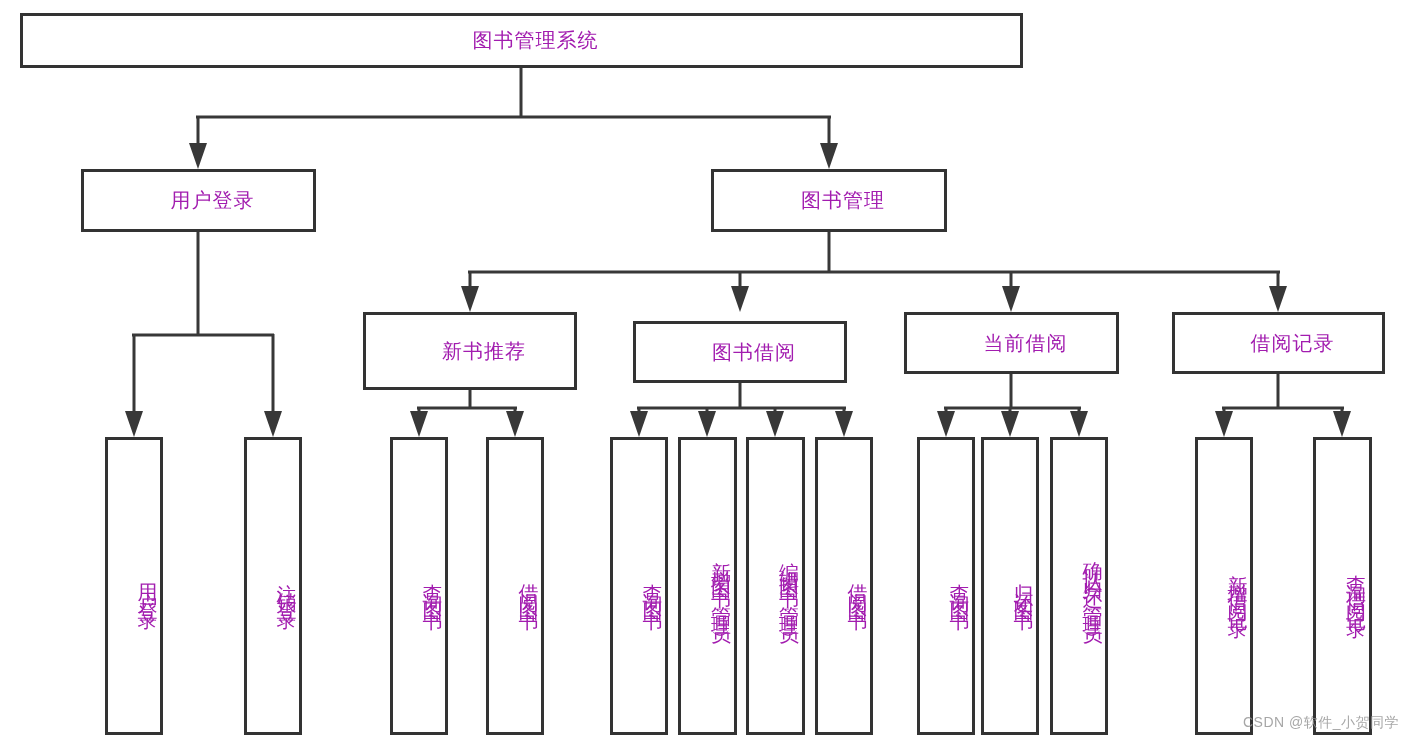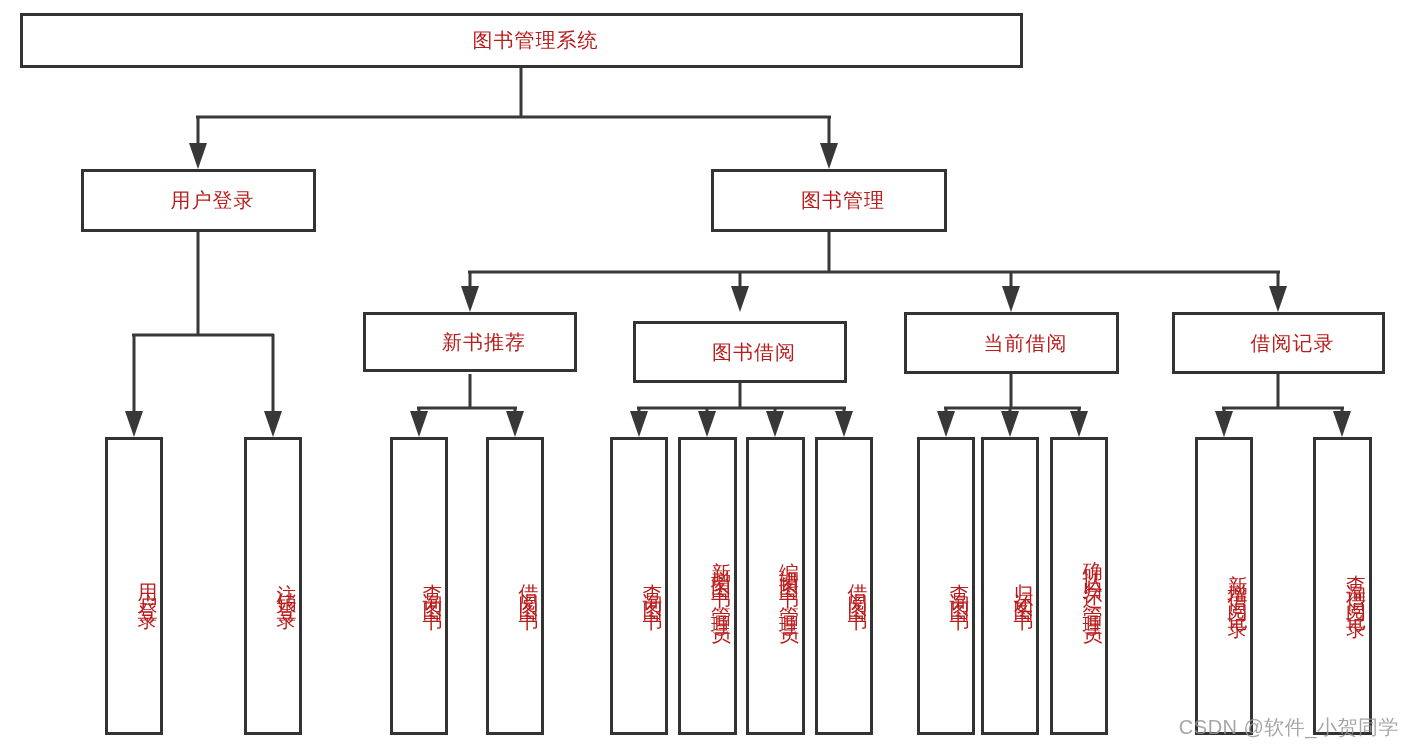--- a/index.html
+++ b/index.html
@@ -17,38 +17,38 @@
     z-index: 1;
   }
   .node {
     position: absolute;
     box-sizing: border-box;
     background: #ffffff;
     border: 3px solid #333333;
     display: flex;
     align-items: center;
     justify-content: center;
-    color: #b91c1c;
+    color: #a21caf;
     font-size: 20px;
     z-index: 2;
     letter-spacing: 1px;
     padding-left: 28px;
   }
   .node .vtext {
     writing-mode: vertical-lr;
     text-orientation: mixed;
     line-height: 1;
     letter-spacing: 9px;
     white-space: nowrap;
   }
   .watermark {
     position: absolute;
     top: 714px;
     right: 6px;
-    font-size: 20px;
+    font-size: 14px;
     color: rgba(150, 150, 150, 0.85);
     z-index: 5;
     letter-spacing: 0.5px;
   }
 </style>
 </head>
 <body>
 
 <div id="canvas">
 
@@ -115,21 +115,21 @@
     <span>图书管理系统</span>
   </div>
 
   <div class="node" style="left:81px; top:169px; width:235px; height:63px;">
     <span>用户登录</span>
   </div>
   <div class="node" style="left:711px; top:169px; width:236px; height:63px;">
     <span>图书管理</span>
   </div>
 
-  <div class="node" style="left:363px; top:312px; width:214px; height:60px;">
+  <div class="node" style="left:363px; top:312px; width:214px; height:78px;">
     <span>新书推荐</span>
   </div>
   <div class="node" style="left:633px; top:312px; width:214px; height:62px;margin-top:9px;">
     <span>图书借阅</span>
   </div>
   <div class="node" style="left:904px; top:312px; width:215px; height:62px;font-family:Liberation Serif, serif;">
     <span>当前借阅</span>
   </div>
   <div class="node" style="left:1172px; top:312px; width:213px; height:62px;">
     <span>借阅记录</span>

